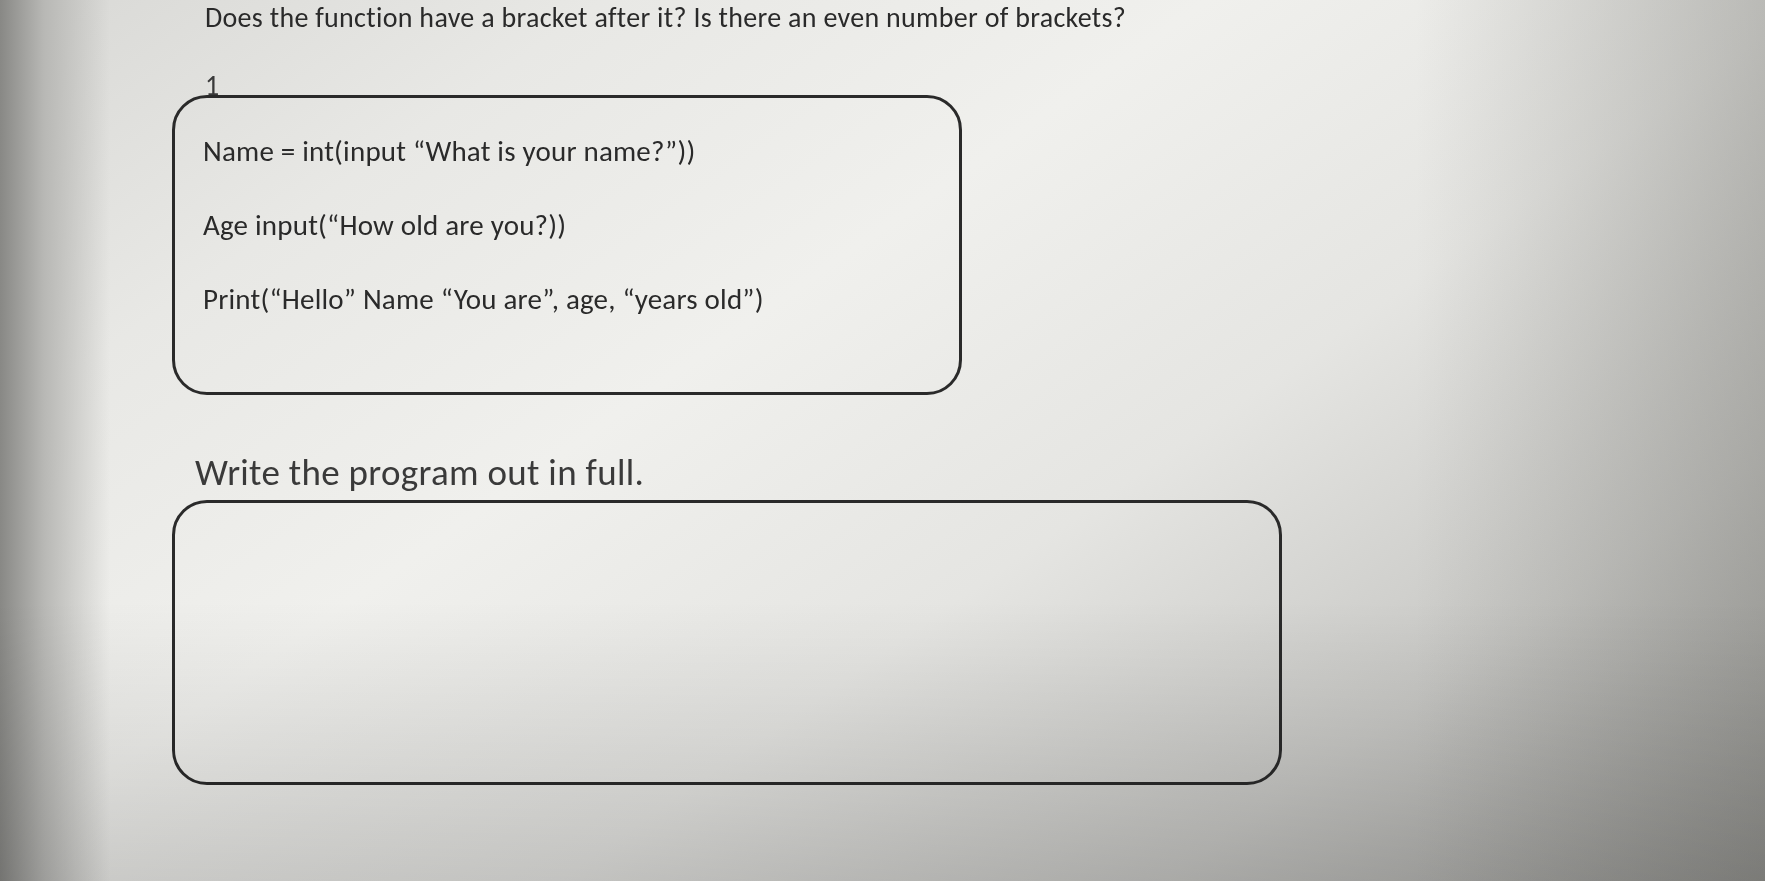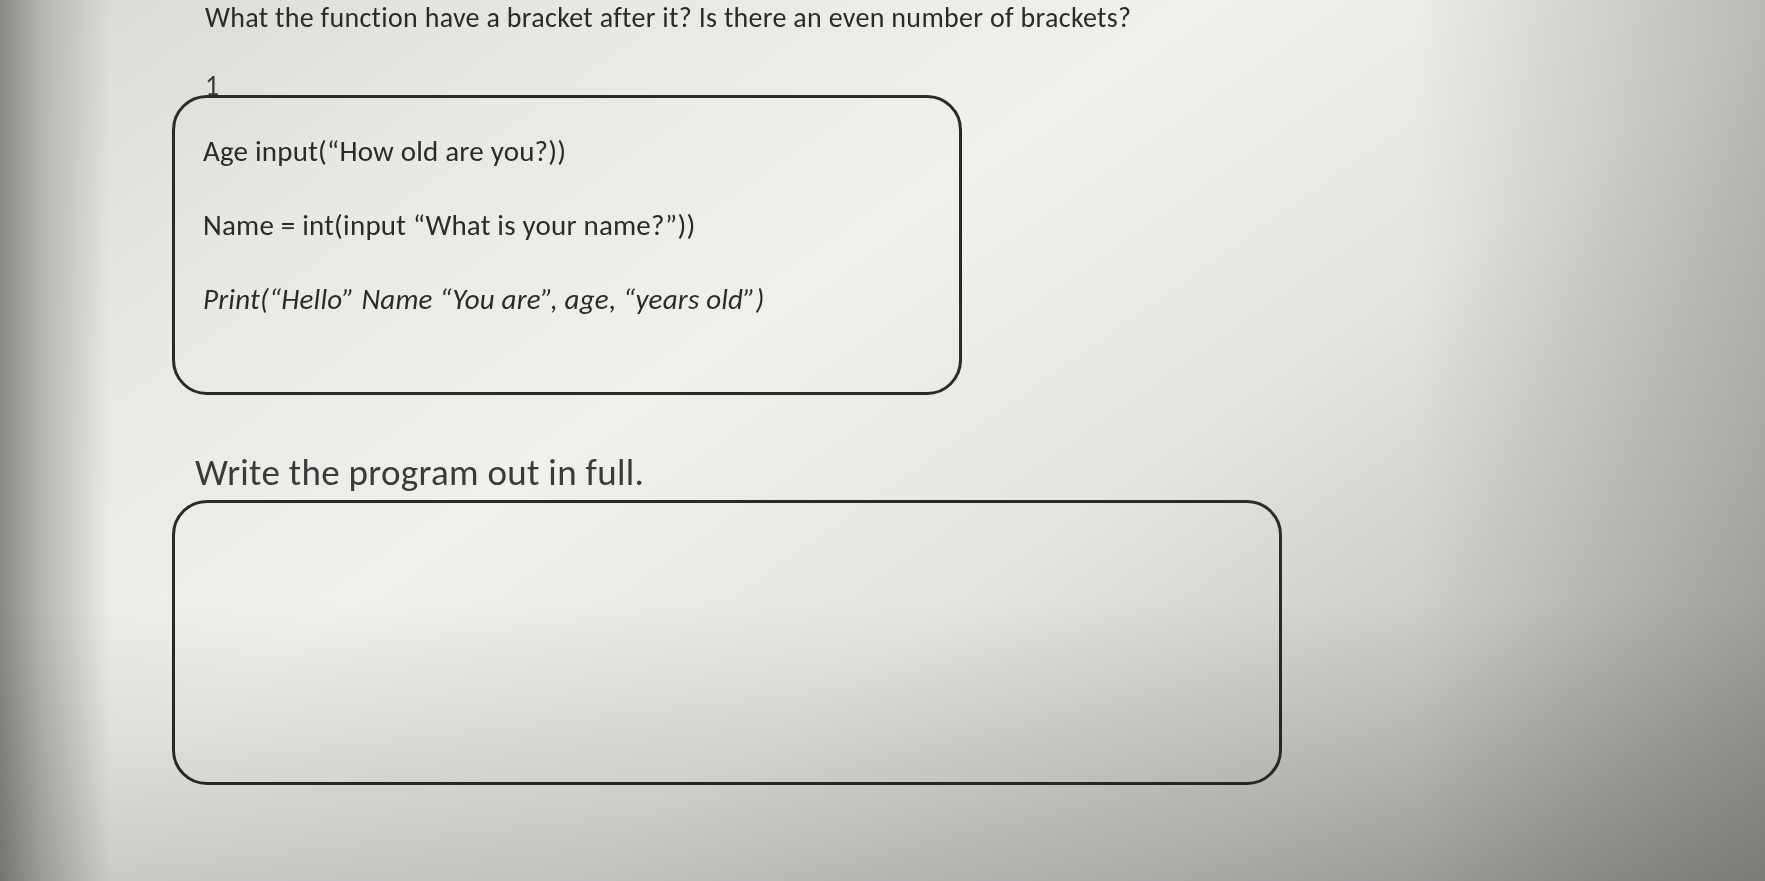--- a/index.html
+++ b/index.html
@@ -55,21 +55,20 @@
     
     .code-line {
       font-size: 29px;
       color: #2a2a2a;
       margin-bottom: 38px;
       letter-spacing: 0.2px;
     }
     
     .code-line:last-child {
       margin-bottom: 17px;
-      font-style: italic;
     }
     
     .instruction {
       position: absolute;
       top: 450px;
       left: 195px;
       font-size: 37px;
       color: #3a3a3a;
       letter-spacing: 0.3px;
     }
@@ -117,27 +116,27 @@
     }
   </style>
 </head>
 <body>
 
 <div class="page">
 
   <div class="left-edge"></div>
   <div class="right-edge"></div>
 
-  <div class="top-text">What the function have a bracket after it? Is there an even number of brackets?</div>
+  <div class="top-text">Does the function have a bracket after it? Is there an even number of brackets?</div>
 
   <div class="question-number">1</div>
 
   <div class="code-box">
+    <div class="code-line">Name = int(input “What is your name?”))</div>
     <div class="code-line">Age input(“How old are you?))</div>
-    <div class="code-line">Name = int(input “What is your name?”))</div>
     <div class="code-line">Print(“Hello” Name “You are”, age, “years old”)</div>
   </div>
 
   <div class="instruction">Write the program out in full.</div>
 
   <div class="answer-box"></div>
 
   <div class="vignette"></div>
 
 </div>

